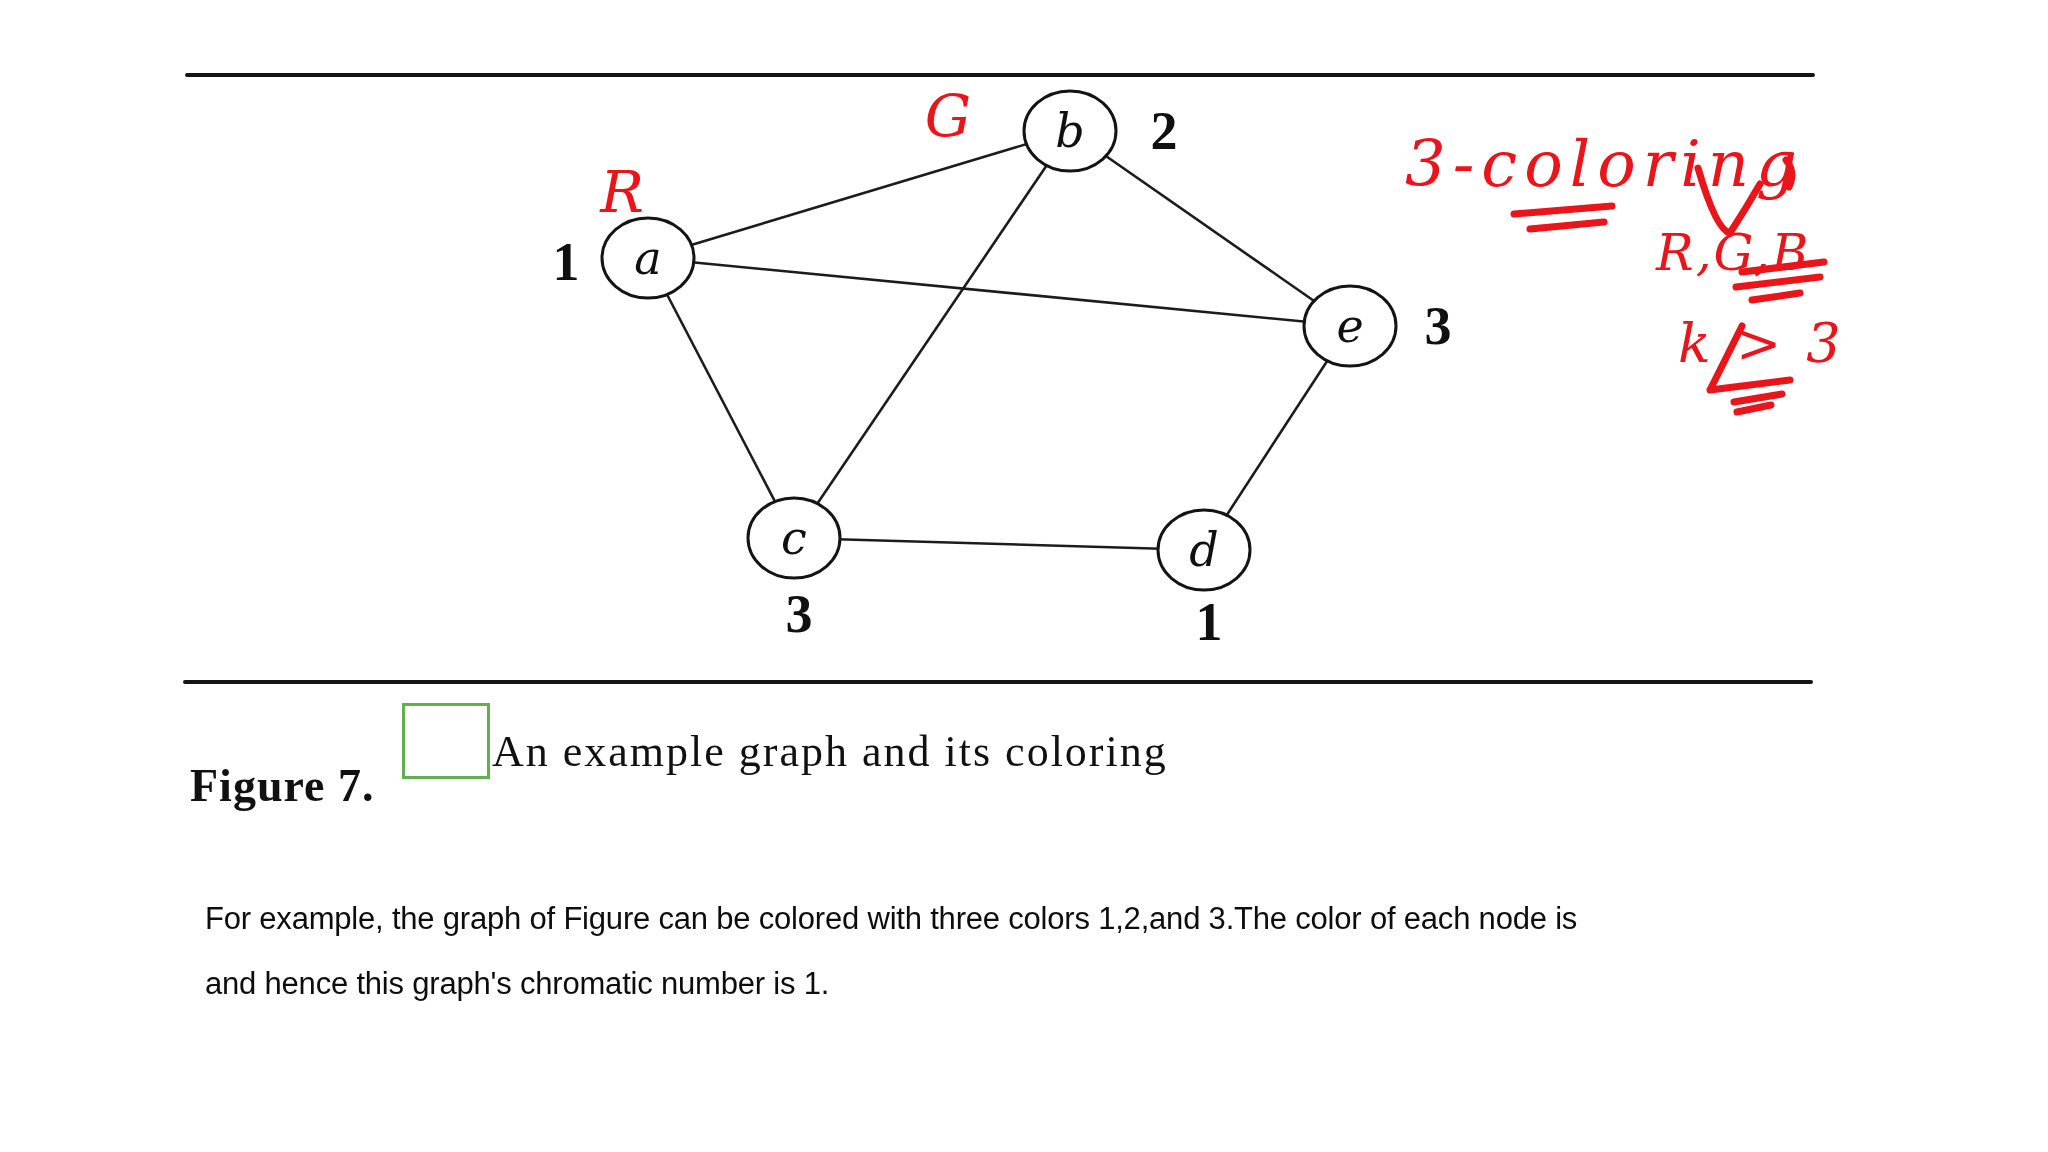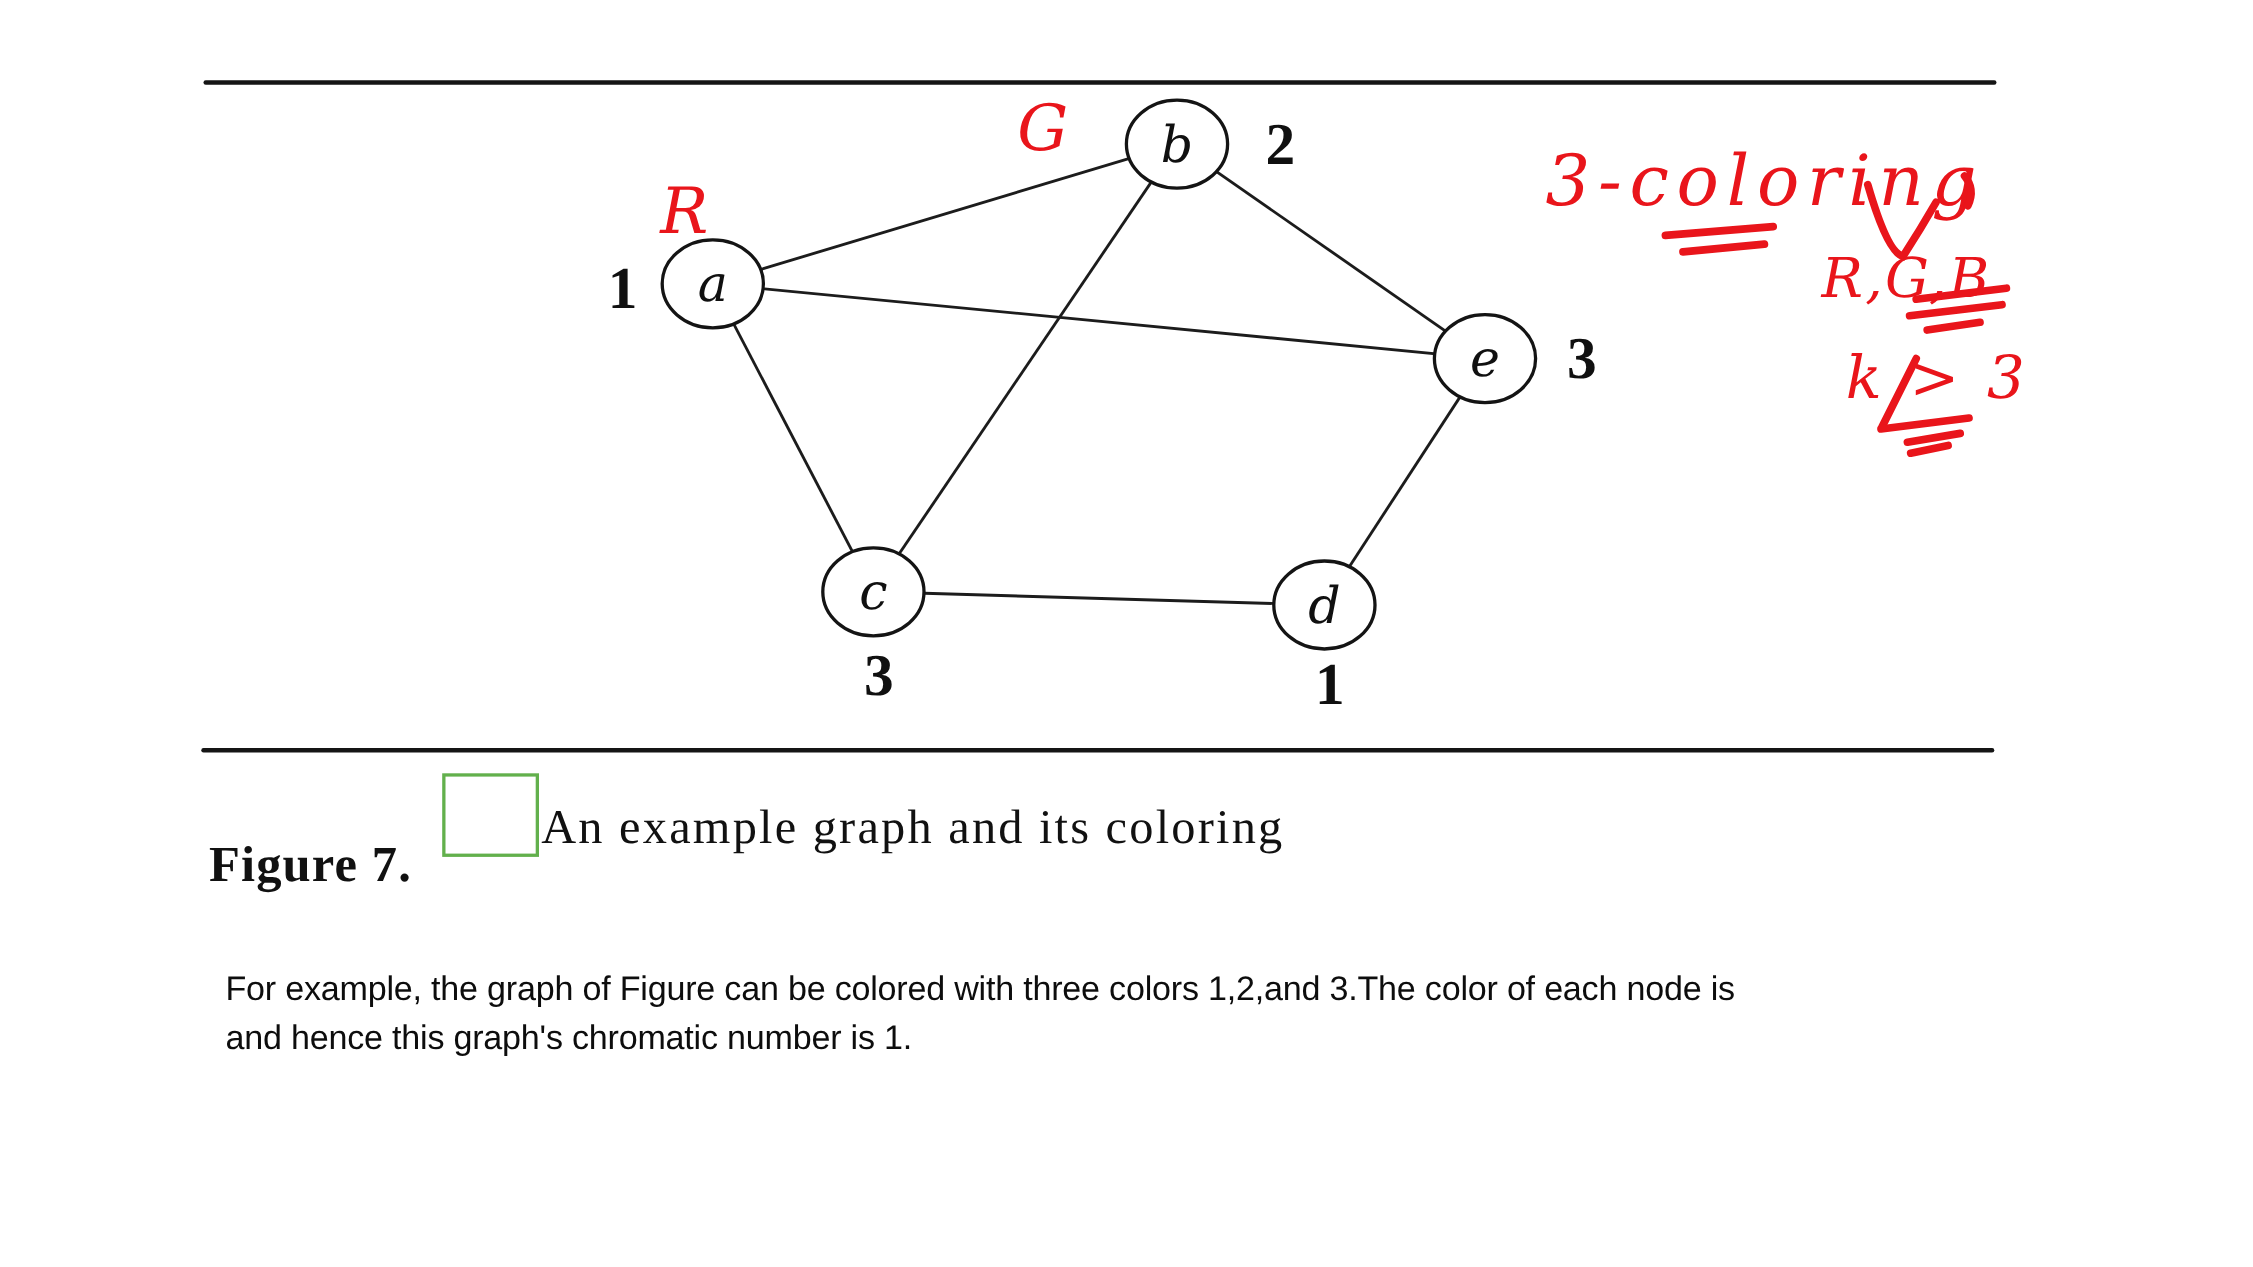--- a/index.html
+++ b/index.html
@@ -15,21 +15,21 @@
   .ann-letter{font-size:58px;}
   .ink-title{font-size:64px;letter-spacing:7px;}
   .ink-palette{font-size:50px;letter-spacing:2px;}
   .ink-ineq{font-size:54px;letter-spacing:4px;}
   .red-stroke{fill:none;stroke:var(--red);stroke-width:7;stroke-linecap:round;}
   .caption-prefix{position:absolute;left:190px;top:722px;font-weight:bold;font-size:46px;letter-spacing:1px;margin-top:37px;}
   .green-box{position:absolute;left:402px;top:703px;width:82px;height:70px;border:3px solid var(--green);background:#fff;}
   .caption-text{position:absolute;left:492px;top:726px;font-size:44px;letter-spacing:2px;}
   .paragraph{position:absolute;left:205px;top:876px;font-family:"Liberation Sans", sans-serif;
              font-size:31px;line-height:45px;letter-spacing:-0.2px;color:#0d0d0d;}
-  .paragraph div{white-space:pre;}
+  .paragraph div{white-space:pre;margin-top:20px;}
 </style>
 </head>
 <body>
 
 <div class="canvas">
 
   <div class="rule" style="left:185px;top:73px;width:1630px;"></div>
   <div class="rule" style="left:183px;top:680px;width:1630px;"></div>
 
   <svg id="graph-svg" width="2048" height="1152" viewBox="0 0 2048 1152">

